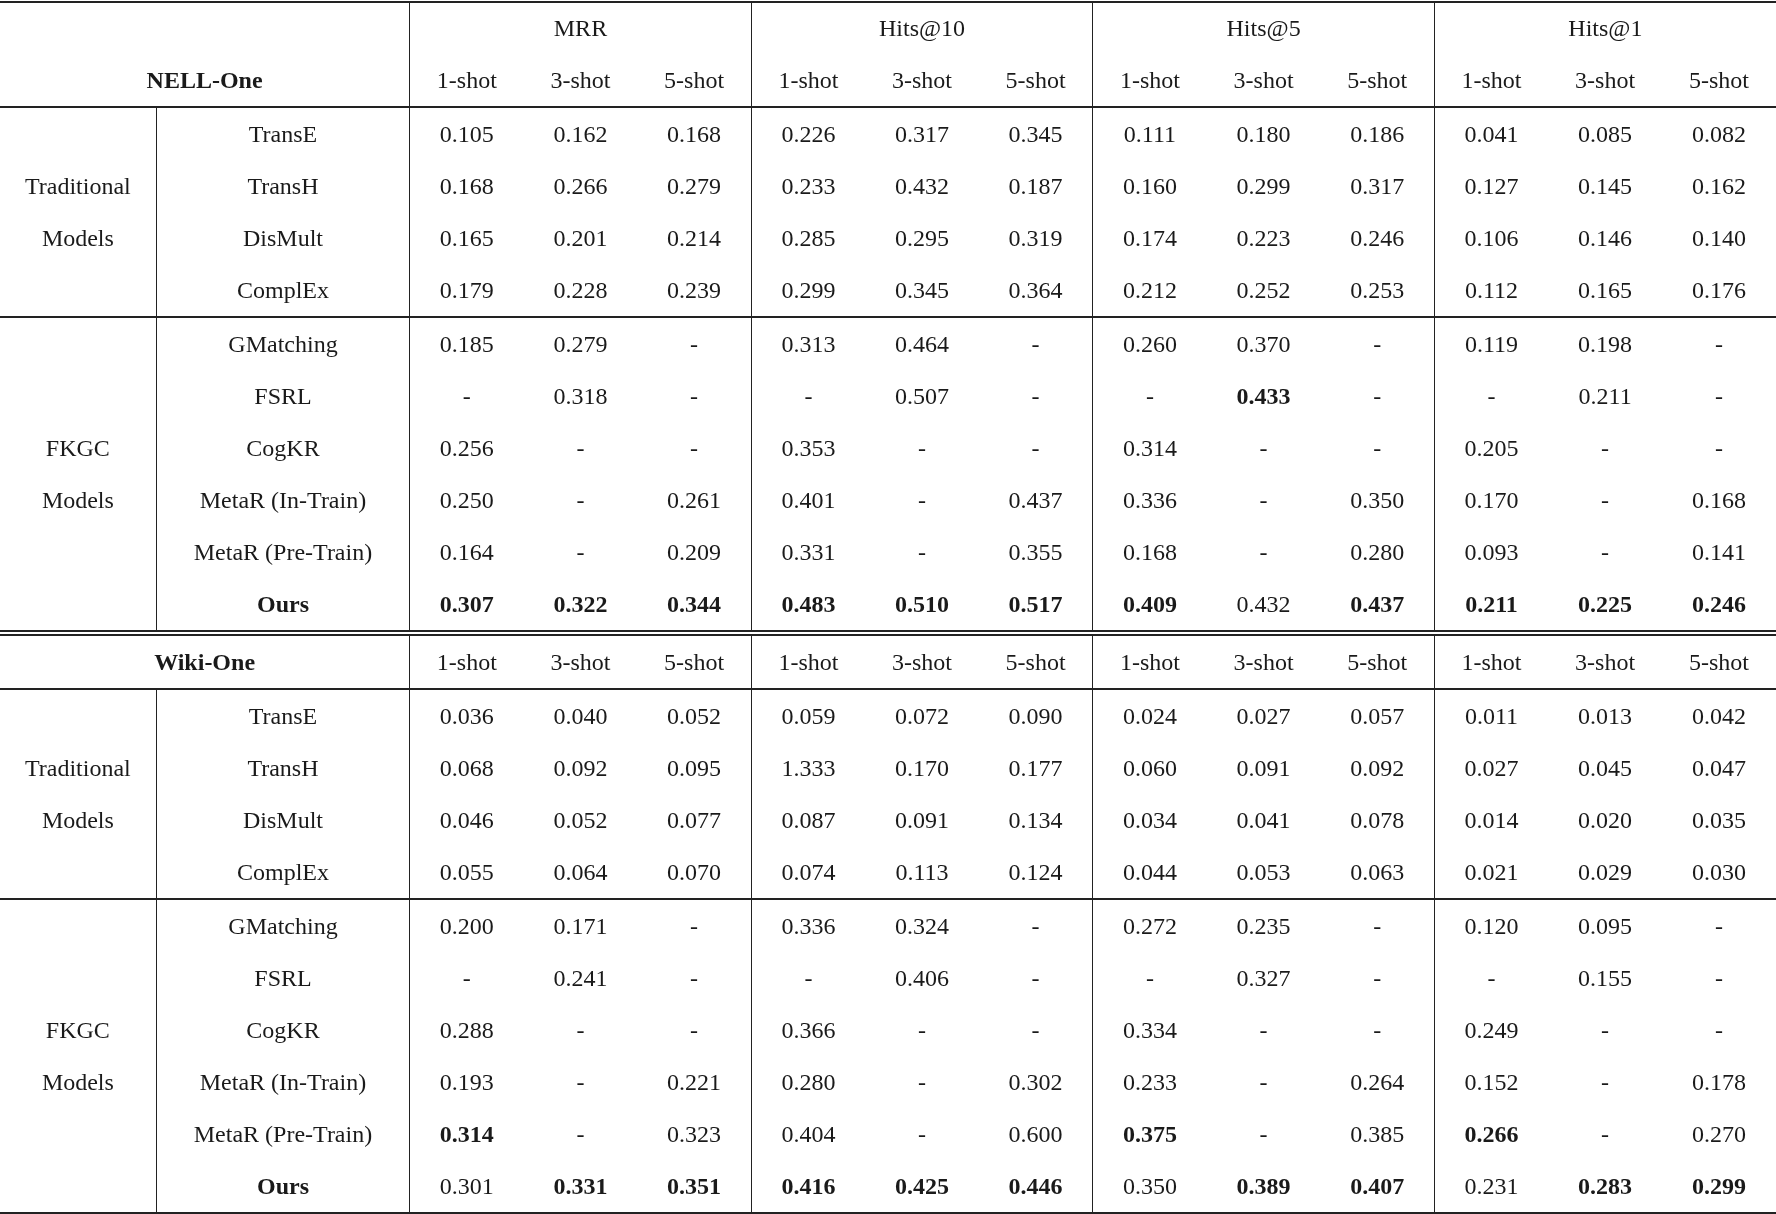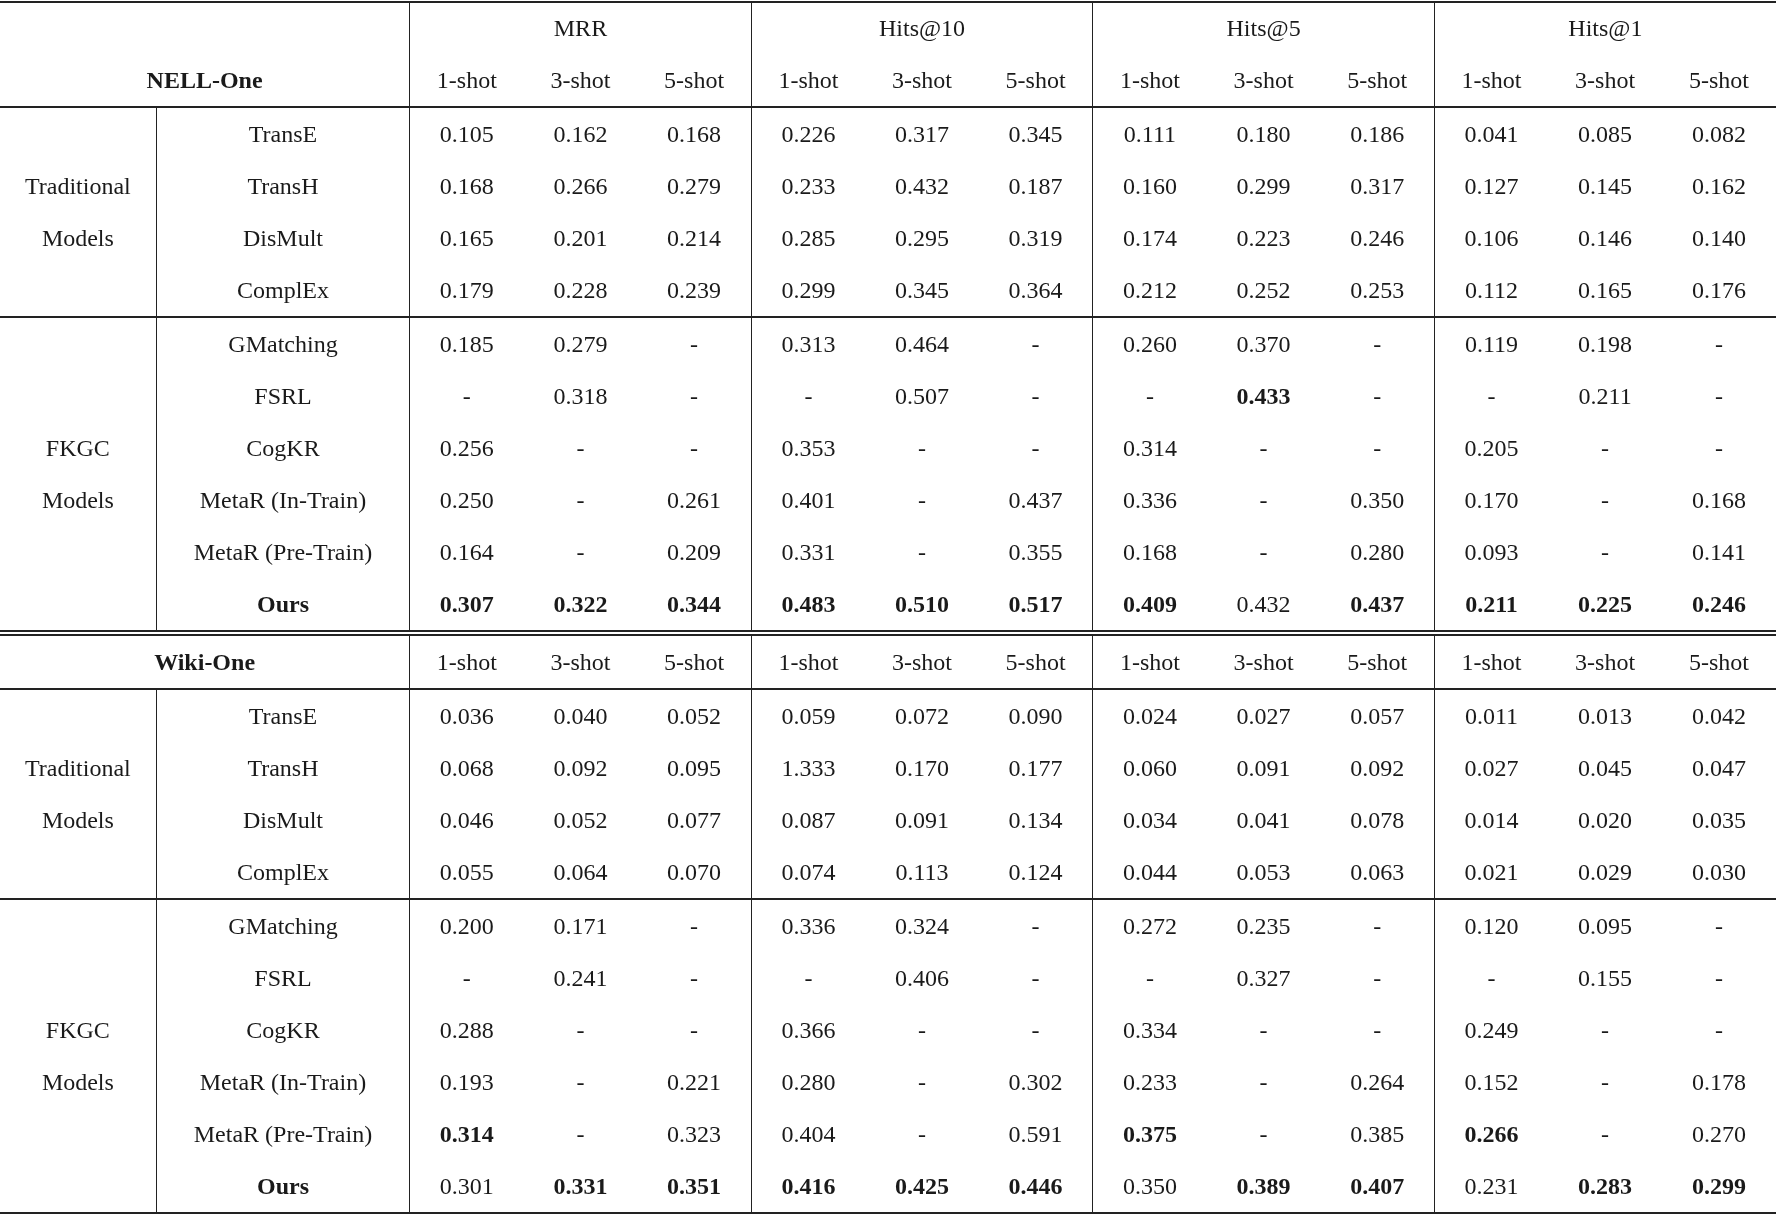--- a/index.html
+++ b/index.html
@@ -372,21 +372,21 @@
         <td>-</td>
         <td>0.178</td>
       </tr>
       <tr>
         <td>MetaR (Pre-Train)</td>
         <td class="vl b">0.314</td>
         <td>-</td>
         <td>0.323</td>
         <td class="vl">0.404</td>
         <td>-</td>
-        <td>0.591</td>
+        <td>0.600</td>
         <td class="vl b">0.375</td>
         <td>-</td>
         <td>0.385</td>
         <td class="vl b">0.266</td>
         <td>-</td>
         <td>0.270</td>
       </tr>
       <tr class="last">
         <td class="b">Ours</td>
         <td class="vl">0.301</td>

